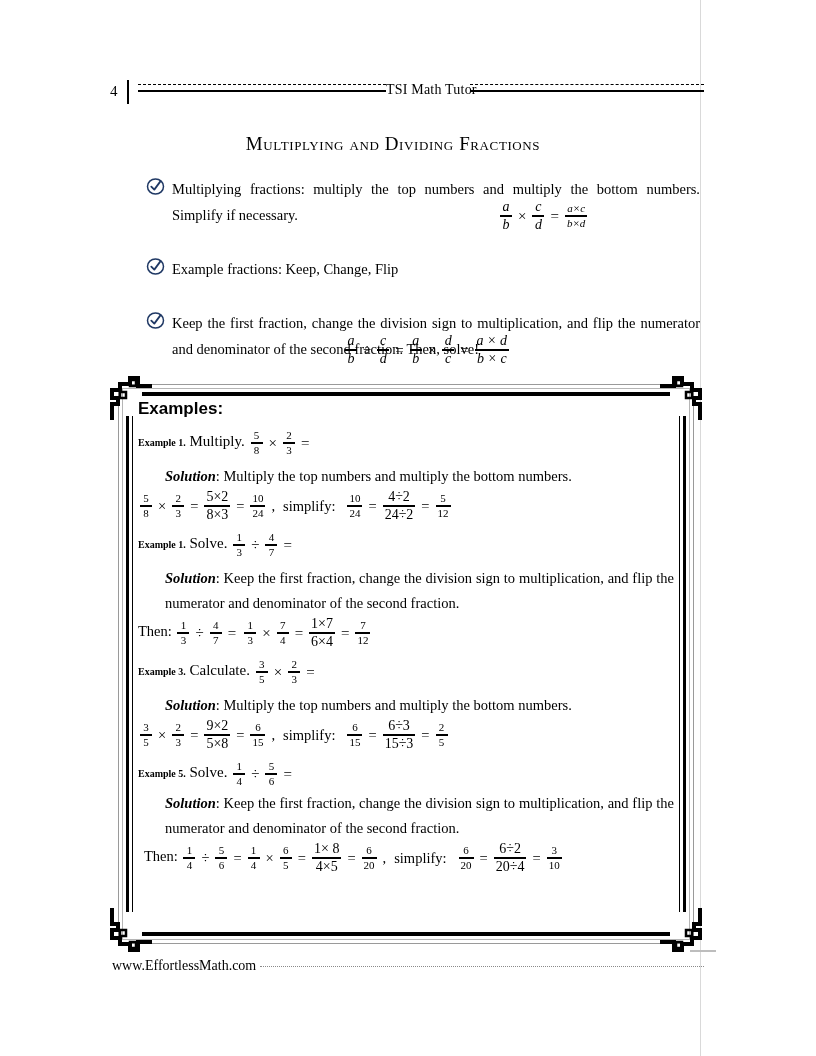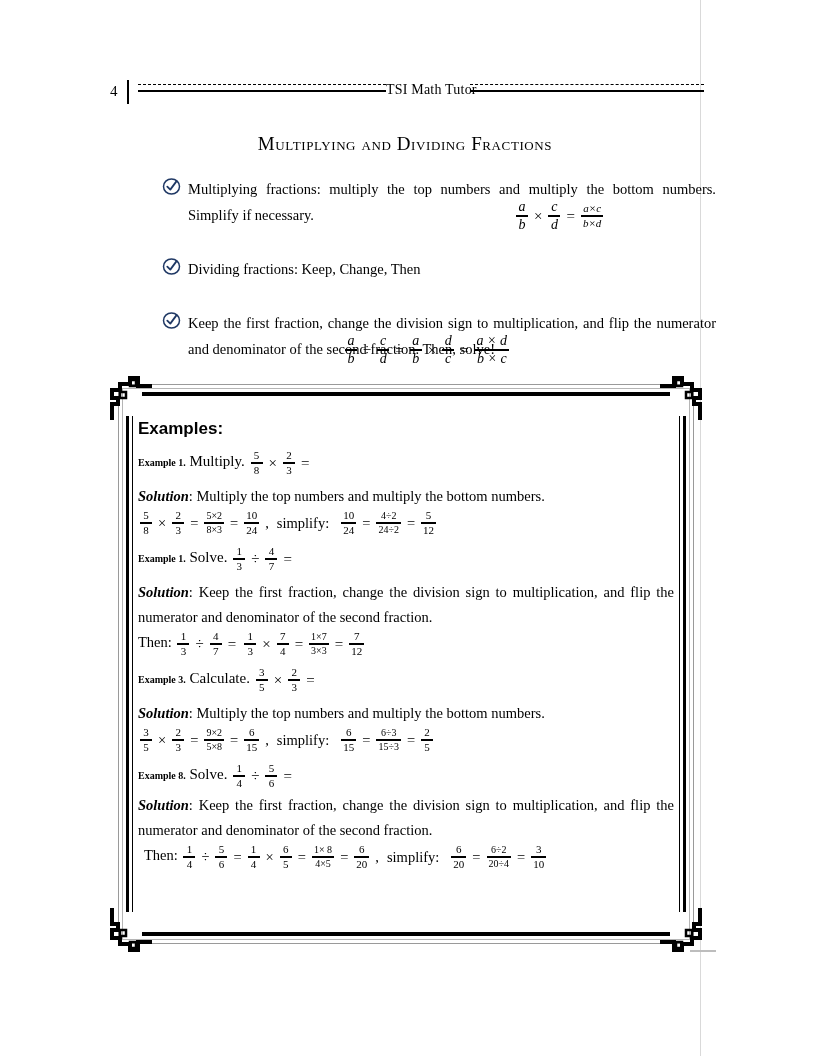--- a/index.html
+++ b/index.html
@@ -87,35 +87,35 @@
     font-size: 14px;
     line-height: 19px;
     letter-spacing: 0.2px;
     white-space: nowrap;
     font-family: "Liberation Serif", serif;
   }
 
   
   .page-title {
     position: absolute;
-    left: 108px;
+    left: 96px;
     top: 131px;
     width: 594px;
     text-align: center;
     font-size: 19px;
     line-height: 26px;
     font-variant: small-caps;
     letter-spacing: 0.6px;
     font-family: "Liberation Serif", serif;
   }
 
   
   .bullets {
     position: absolute;
-    left: 162px;
+    left: 146px;
     top: 176px;
     width: 554px;
   }
   .bullet-row {
     position: relative;
     margin-bottom: 14px;
   }
   .bullet-icon {
     position: absolute;
     left: 0;
@@ -163,21 +163,21 @@
   }
   .frac.up .num, .frac.up .den { font-style: normal; }
   .op {
     display: inline-block;
     padding: 0 4px;
     font-style: normal;
   }
   .fs-big { font-size: 15px; }
   .fs-big .num, .fs-big .den { font-size: 14px; }
   .fs-sm .num, .fs-sm .den { font-size: 11px; }
-  .fs-xs .num, .fs-xs .den { font-size: 10px; }
+  .fs-xs .num, .fs-xs .den { font-size: 14px; }
 
   .formula-inline {
     position: absolute;
     white-space: nowrap;
   }
   .formula-center {
     text-align: center;
     white-space: nowrap;
   }
 
@@ -243,21 +243,21 @@
     height: 46px;
   }
   .corner.tl { left: 0px;  top: 0px; }
   .corner.tr { right: 0px; top: 0px; transform: scaleX(-1); }
   .corner.bl { left: 0px;  bottom: 0px; transform: scaleY(-1); }
   .corner.br { right: 0px; bottom: 0px; transform: scale(-1,-1); }
 
   .box-content {
     position: absolute;
     left: 30px;
-    top: 38px;
+    top: 18px;
     width: 536px;
     height: 520px;
     overflow: hidden;
   }
 
   .examples-heading {
     font-family: "Liberation Sans", sans-serif;
     font-weight: bold;
     font-size: 17px;
     line-height: 22px;
@@ -271,20 +271,21 @@
   }
   .ex-title b {
     font-weight: bold;
     font-size: 10px;
   }
   .sol {
     font-size: 14.5px;
     line-height: 25px;
     margin-top: 8px;
     text-align: justify;
+    margin-left: 27px;
   }
   .sol-label {
     font-weight: bold;
     font-style: italic;
   }
   .sol-work {
     font-size: 14.5px;
     line-height: 22px;
     margin-top: 1px;
     white-space: nowrap;
@@ -379,21 +380,21 @@
     </div>
 
     <div class="bullet-row" style="margin-bottom:20px; margin-top:28px;">
       <span class="bullet-icon">
         <svg width="19" height="17" viewBox="0 0 19 17">
           <ellipse cx="9.5" cy="8.5" rx="8" ry="7.6" fill="none" stroke="#1F3864" stroke-width="1.5"></ellipse>
           <path d="M5.3 8.6 L8.3 11.6 L14.2 3.6" fill="none" stroke="#1F3864" stroke-width="1.8" stroke-linecap="round" stroke-linejoin="round"></path>
         </svg>
       </span>
       <div class="bullet-body nojust">
-        <span>Dividing fractions: Keep, Change, Then</span>
+        <span>Example fractions: Keep, Change, Flip</span>
       </div>
     </div>
 
     <div class="bullet-row" style="margin-top:28px;">
       <span class="bullet-icon">
         <svg width="19" height="17" viewBox="0 0 19 17">
           <ellipse cx="9.5" cy="8.5" rx="8" ry="7.6" fill="none" stroke="#1F3864" stroke-width="1.5"></ellipse>
           <path d="M5.3 8.6 L8.3 11.6 L14.2 3.6" fill="none" stroke="#1F3864" stroke-width="1.8" stroke-linecap="round" stroke-linejoin="round"></path>
         </svg>
       </span>
@@ -597,21 +598,21 @@
           <span class="op">×</span>
           <span class="frac fs-sm up">
             <span class="num">7</span>
             <span class="bar"></span>
             <span class="den">4</span>
           </span>
           <span class="op">=</span>
           <span class="frac fs-xs up">
             <span class="num">1×7</span>
             <span class="bar"></span>
-            <span class="den">3×3</span>
+            <span class="den">6×4</span>
           </span>
           <span class="op">=</span>
           <span class="frac fs-sm up">
             <span class="num">7</span>
             <span class="bar"></span>
             <span class="den">12</span>
           </span>
         </span>
       </div>
 
@@ -679,21 +680,21 @@
           <span class="op">=</span>
           <span class="frac fs-sm up">
             <span class="num">2</span>
             <span class="bar"></span>
             <span class="den">5</span>
           </span>
         </span>
       </div>
 
       <div class="ex-title">
-        <b>Example 8.</b>
+        <b>Example 5.</b>
         <span>Solve.</span>
         <span class="mathline fs-sm">
           <span class="frac fs-sm up">
             <span class="num">1</span>
             <span class="bar"></span>
             <span class="den">4</span>
           </span>
           <span class="op">÷</span>
           <span class="frac fs-sm up">
             <span class="num">5</span>
@@ -764,14 +765,18 @@
             <span class="num">3</span>
             <span class="bar"></span>
             <span class="den">10</span>
           </span>
         </span>
       </div>
 
     </div>
   </div>
 
+  <div class="footer">
+    <span class="footer-url">www.EffortlessMath.com</span>
+    <span class="footer-dots"></span>
+  </div>
 
 </div>
 
 </body></html>

